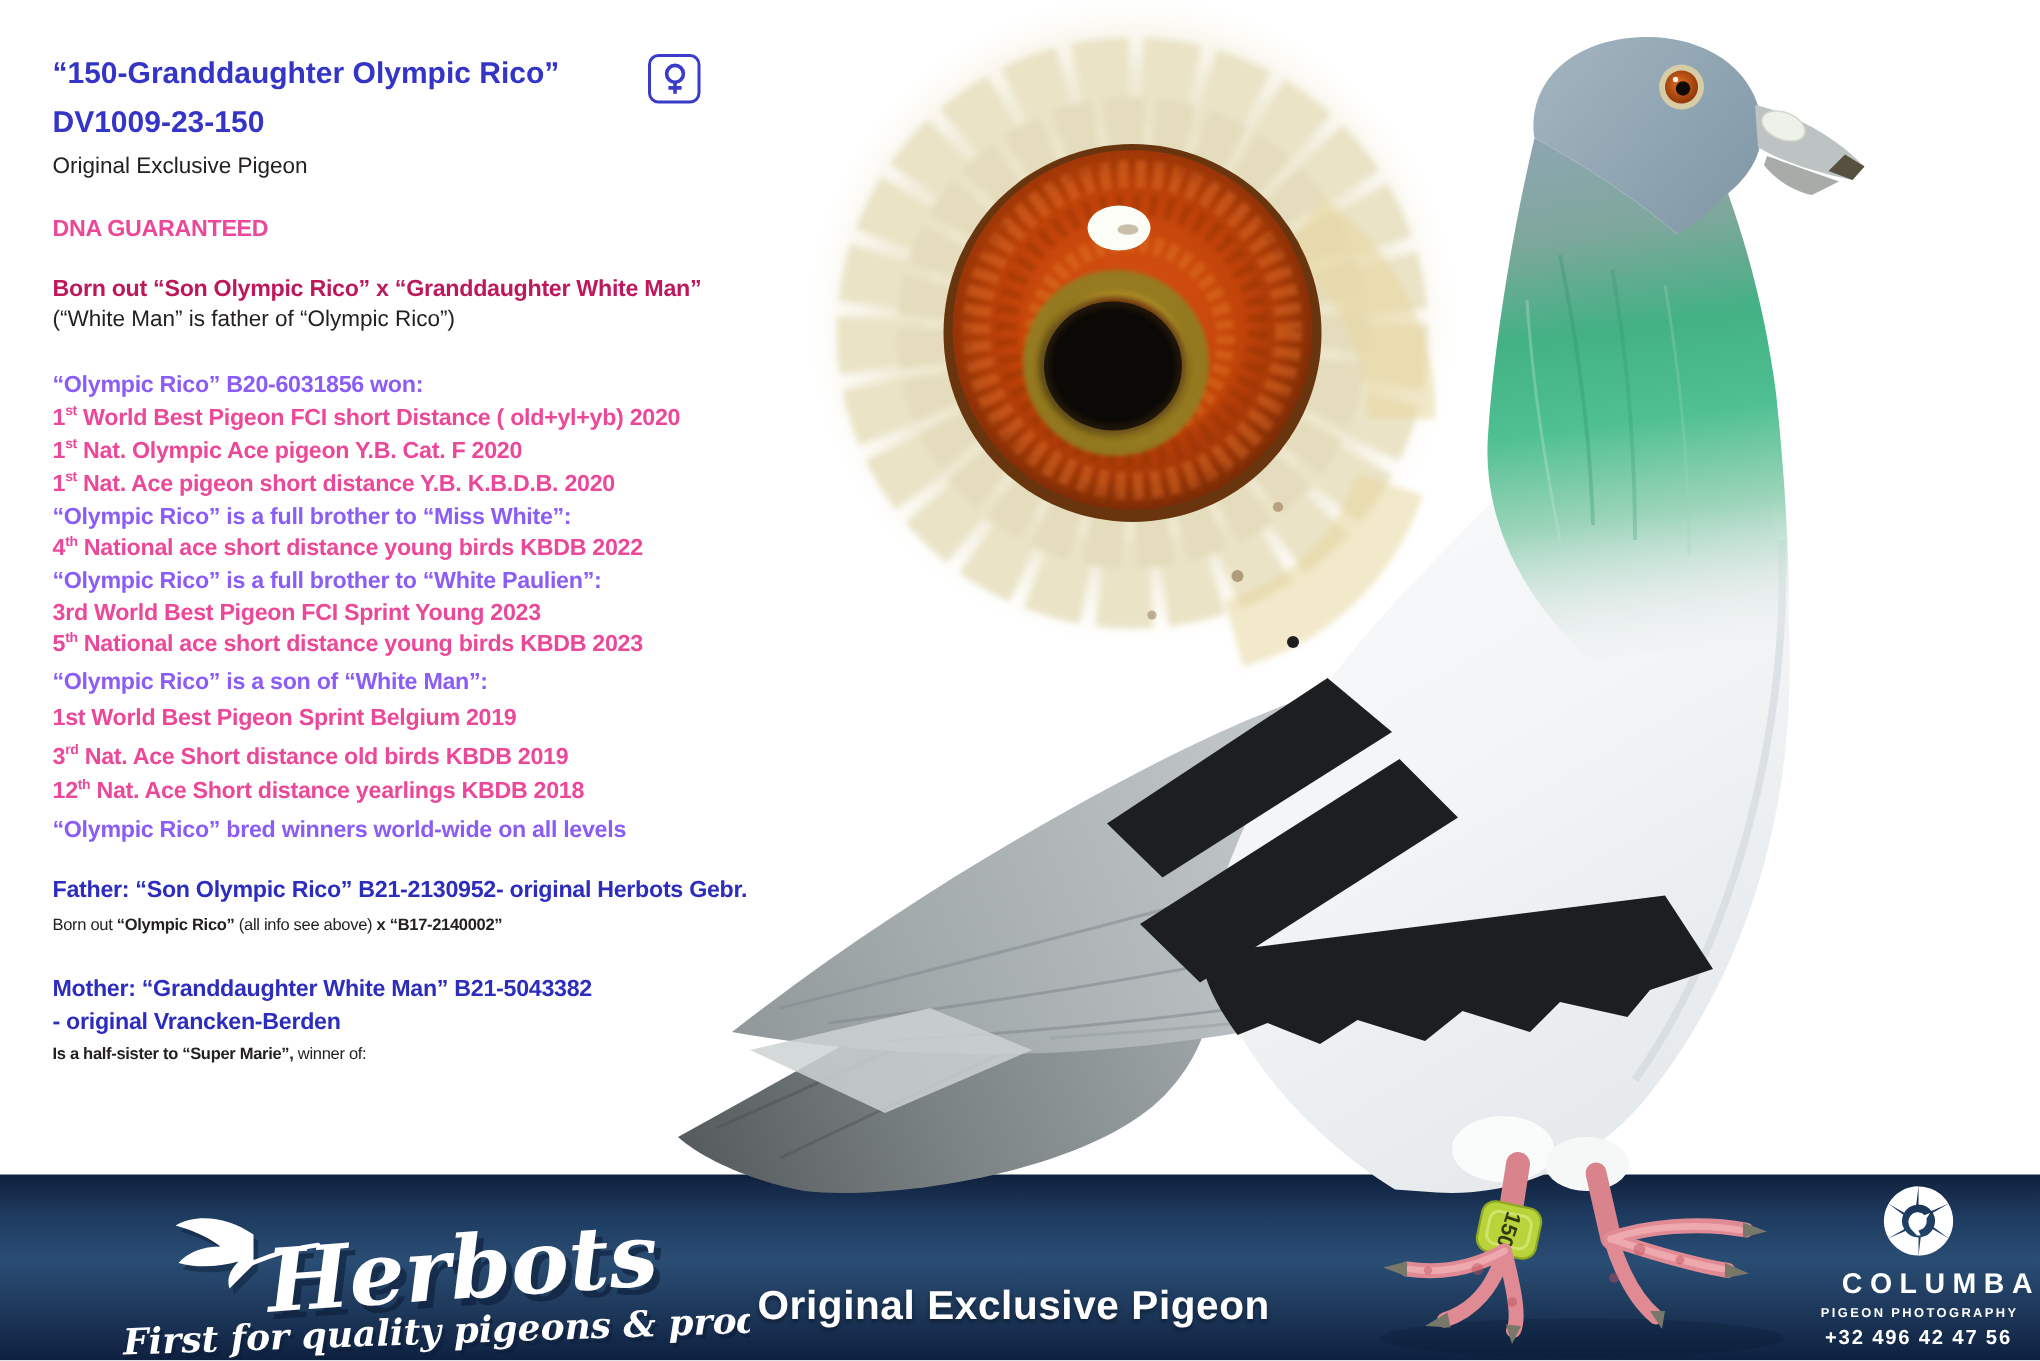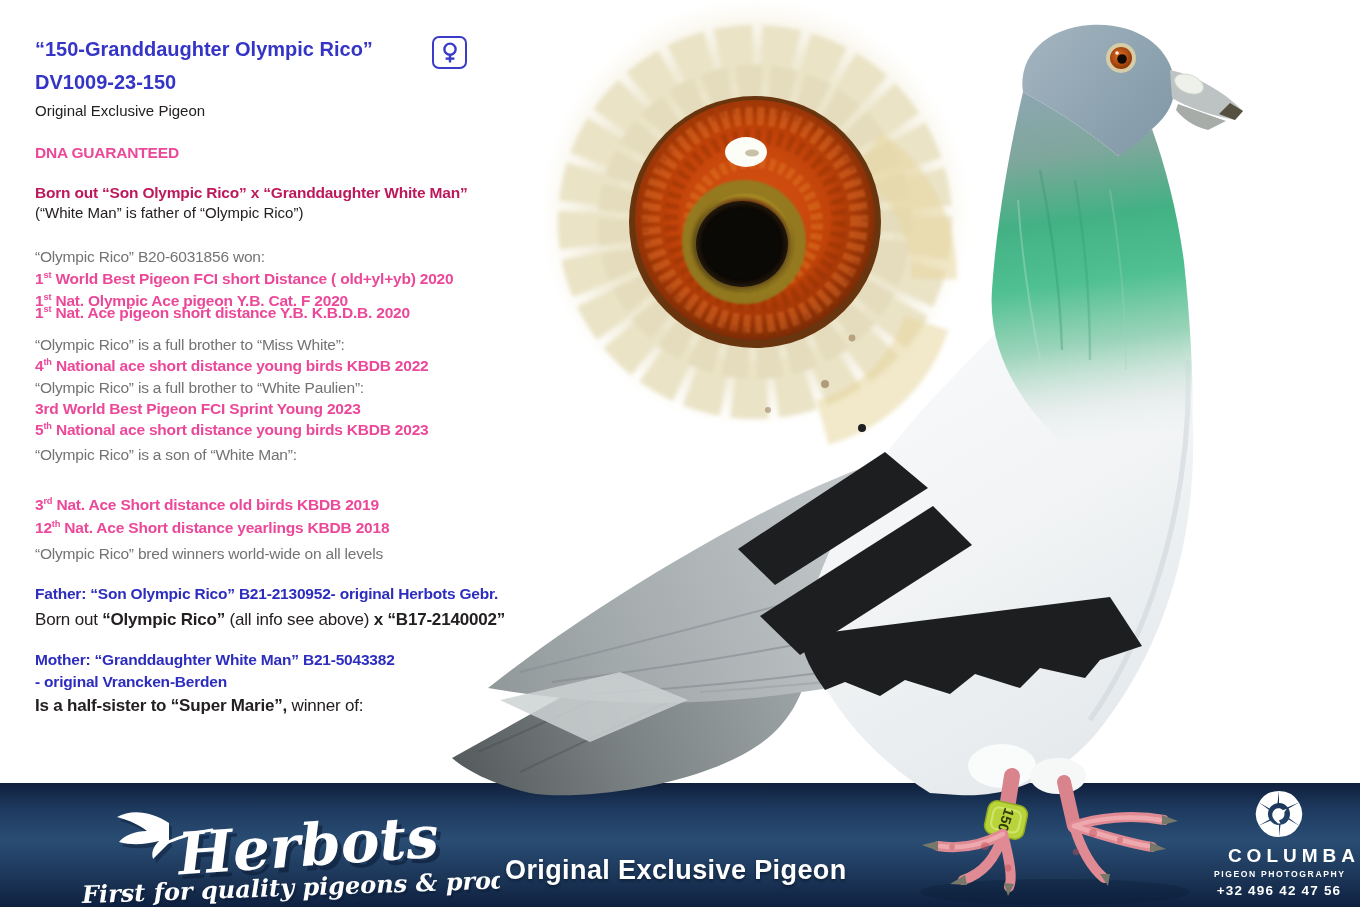--- a/index.html
+++ b/index.html
@@ -4,25 +4,25 @@
 <style>
   html,body{margin:0;padding:0;background:#ffffff;}
   .page{position:relative;width:1360px;height:907px;background:#ffffff;overflow:hidden;
         font-family:"Liberation Sans",sans-serif;}
   
   #pedigree-lines{position:absolute;inset:0;z-index:6;}
   .line{position:absolute;left:35px;white-space:nowrap;line-height:1.1;}
   .line sup{font-size:60%;vertical-align:super;line-height:0;}
   .title{font-size:20px;font-weight:700;color:#3434c6;}
   .plain{font-size:15px;font-weight:400;color:#242021;}
-  .darkb{font-size:15.5px;font-weight:400;color:#737373;letter-spacing:-0.2px;}
+  .darkb{font-size:15.5px;font-weight:700;color:#8b5cf6;letter-spacing:-0.2px;}
   .cyan{font-size:15.5px;font-weight:700;color:#ec4899;letter-spacing:-0.2px;}
   .red{font-size:15.5px;font-weight:700;color:#be185d;letter-spacing:-0.2px;}
   .blue{font-size:15.5px;font-weight:700;color:#2c2cbe;letter-spacing:-0.2px;text-align:right;}
-  .mix{font-size:17px;color:#242021;letter-spacing:-0.2px;}
+  .mix{font-size:11px;color:#242021;letter-spacing:-0.2px;}
   .mix .b{font-weight:700;}
   .mix .r{font-weight:400;}
   
   .sex-badge{position:absolute;left:432px;top:36px;width:31px;height:29px;border:2.5px solid #3b3bca;
              border-radius:7px;z-index:6;display:flex;align-items:center;justify-content:center;}
   
   .eye-photo{position:absolute;left:520px;top:-6px;width:470px;height:470px;z-index:2;}
   .pigeon-photo{position:absolute;left:420px;top:0;width:940px;height:907px;z-index:3;}
   
   .footer-bar{position:absolute;left:0;top:783px;width:1360px;height:124px;z-index:1;
@@ -52,27 +52,28 @@
   <div id="pedigree-lines">
       <div class="line title" style="top: 38px;"><span>“150-Granddaughter Olympic Rico”</span></div>
       <div class="line title" style="top: 71px;"><span>DV1009-23-150</span></div>
       <div class="line plain" style="top: 103px;"><span>Original Exclusive Pigeon</span></div>
       <div class="line cyan" style="top: 144px;"><span>DNA GUARANTEED</span></div>
       <div class="line red" style="top: 184px;"><span>Born out “Son Olympic Rico” x “Granddaughter White Man”</span></div>
       <div class="line plain" style="top: 205px;"><span>(“White Man” is father of “Olympic Rico”)</span></div>
       <div class="line darkb" style="top: 248px;"><span>“Olympic Rico” B20-6031856 won:</span></div>
       <div class="line cyan" style="top: 270px;"><span>1</span><sup>st</sup><span> World Best Pigeon FCI short Distance ( old+yl+yb) 2020</span></div>
       <div class="line cyan" style="top: 292px;"><span>1</span><sup>st</sup><span> Nat. Olympic Ace pigeon Y.B. Cat. F 2020</span></div>
-      <div class="line cyan" style="top: 304px; text-align: right;"><span>1</span><sup>st</sup><span> Nat. Ace pigeon short distance Y.B. K.B.D.B. 2020</span></div>
+      <div class="line cyan" style="top: 314px; text-align: right;"><span>1</span><sup>st</sup><span> Nat. Ace pigeon short distance Y.B. K.B.D.B. 2020</span></div>
       <div class="line darkb" style="top: 336px;"><span>“Olympic Rico” is a full brother to “Miss White”:</span></div>
       <div class="line cyan" style="top: 357px;"><span>4</span><sup>th</sup><span> National ace short distance young birds KBDB 2022</span></div>
       <div class="line darkb" style="top: 379px; text-align: center;"><span>“Olympic Rico” is a full brother to “White Paulien”:</span></div>
       <div class="line cyan" style="top: 400px;"><span>3rd World Best Pigeon FCI Sprint Young 2023</span></div>
       <div class="line cyan" style="top: 421px;"><span>5</span><sup>th</sup><span> National ace short distance young birds KBDB 2023</span></div>
       <div class="line darkb" style="top: 446px;"><span>“Olympic Rico” is a son of “White Man”:</span></div>
+      <div class="line cyan" style="top: 470px;"><span>1st World Best Pigeon Sprint Belgium 2019</span></div>
       <div class="line cyan" style="top: 496px;"><span>3</span><sup>rd</sup><span> Nat. Ace Short distance old birds KBDB 2019</span></div>
       <div class="line cyan" style="top: 519px;"><span>12</span><sup>th</sup><span> Nat. Ace Short distance yearlings KBDB 2018</span></div>
       <div class="line darkb" style="top: 545px;"><span>“Olympic Rico” bred winners world-wide on all levels</span></div>
       <div class="line blue" style="top: 585px;"><span>Father: “Son Olympic Rico” B21-2130952- original Herbots Gebr.</span></div>
       <div class="line mix" style="top: 611px;"><span class="r">Born out </span><span class="b">“Olympic Rico” </span><span class="r">(all info see above) </span><span class="b">x “B17-2140002”</span></div>
       <div class="line blue" style="top: 651px;"><span>Mother: “Granddaughter White Man” B21-5043382</span></div>
       <div class="line blue" style="top: 673px;"><span>- original Vrancken-Berden</span></div>
       <div class="line mix" style="top: 697px;"><span class="b">Is a half-sister to “Super Marie”,</span><span class="r"> winner of:</span></div>
     </div>
 

